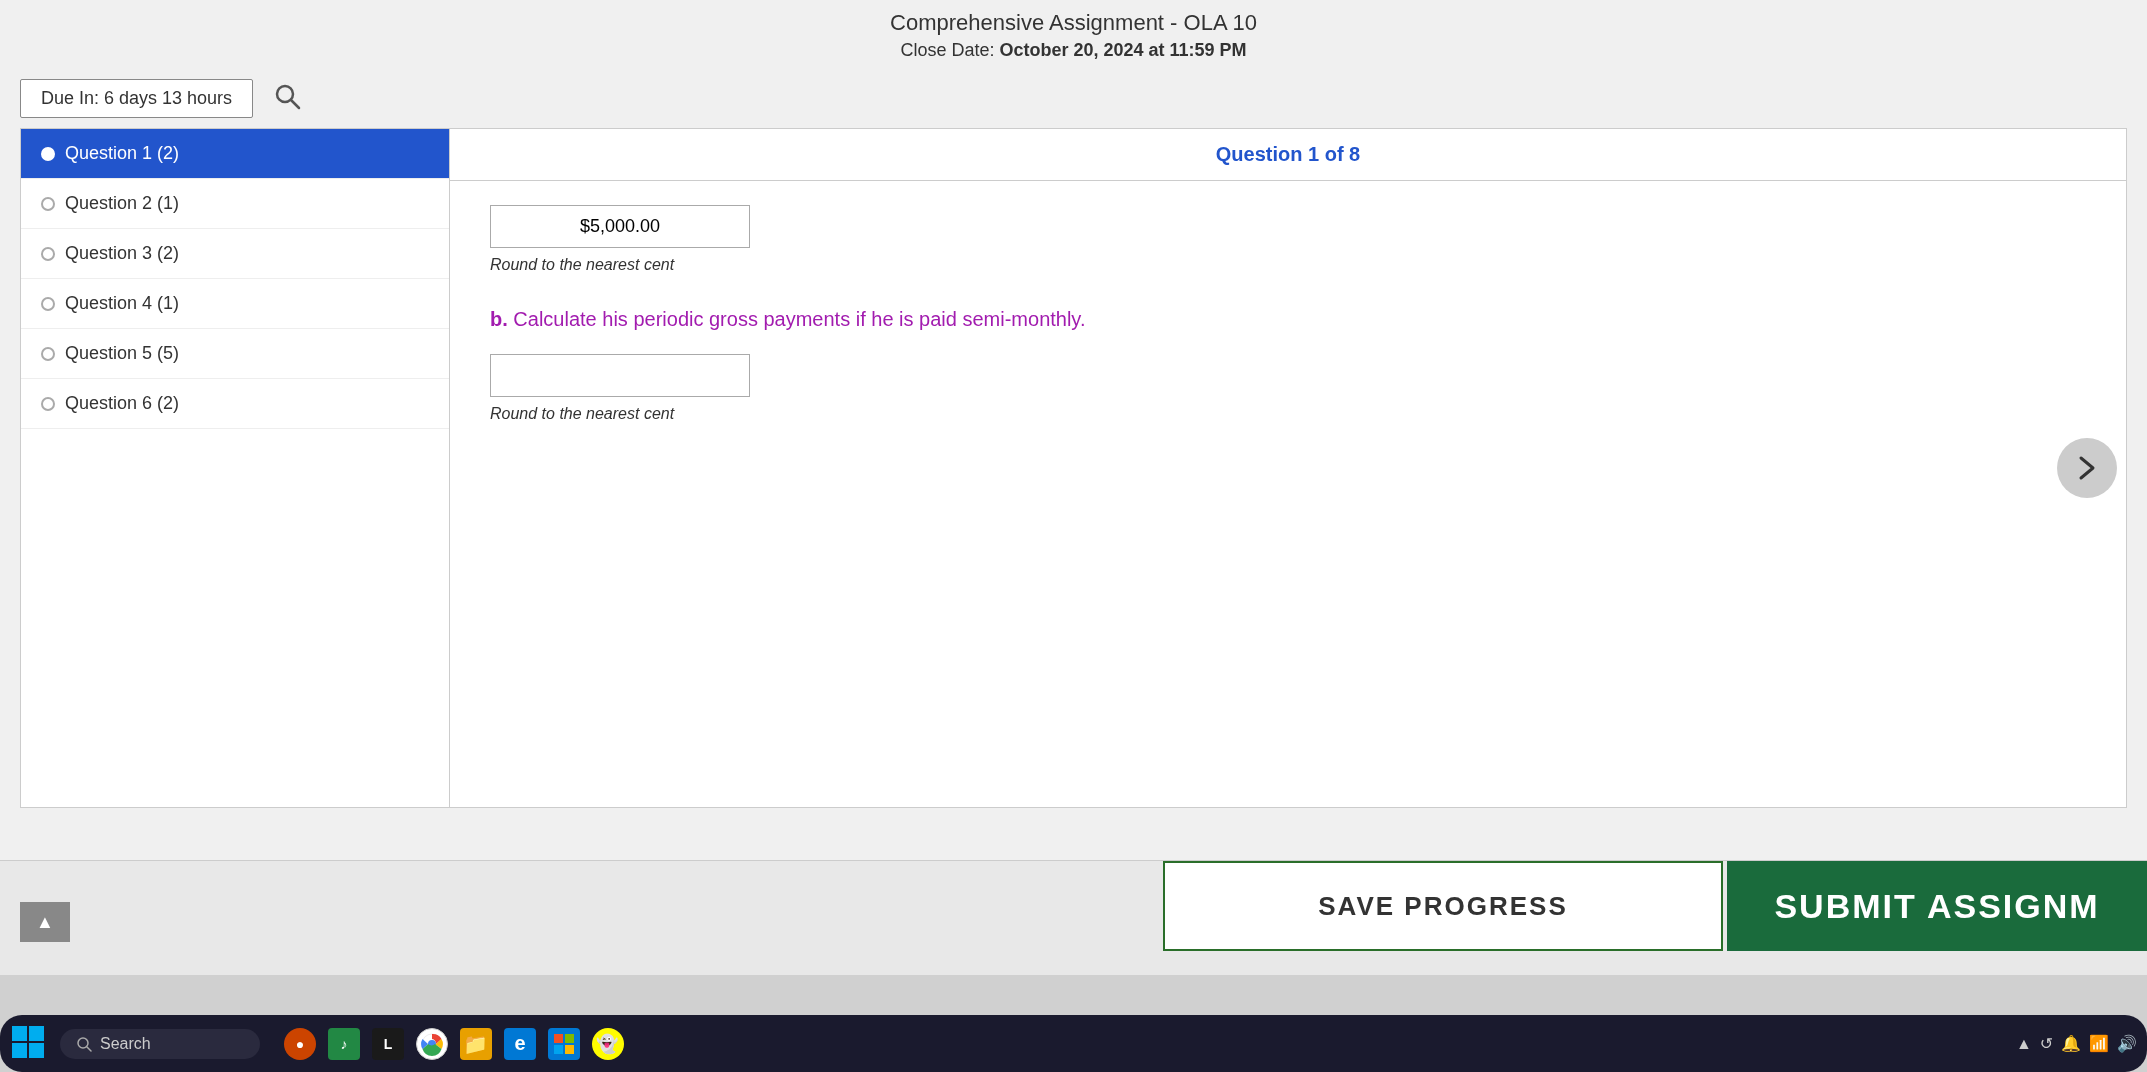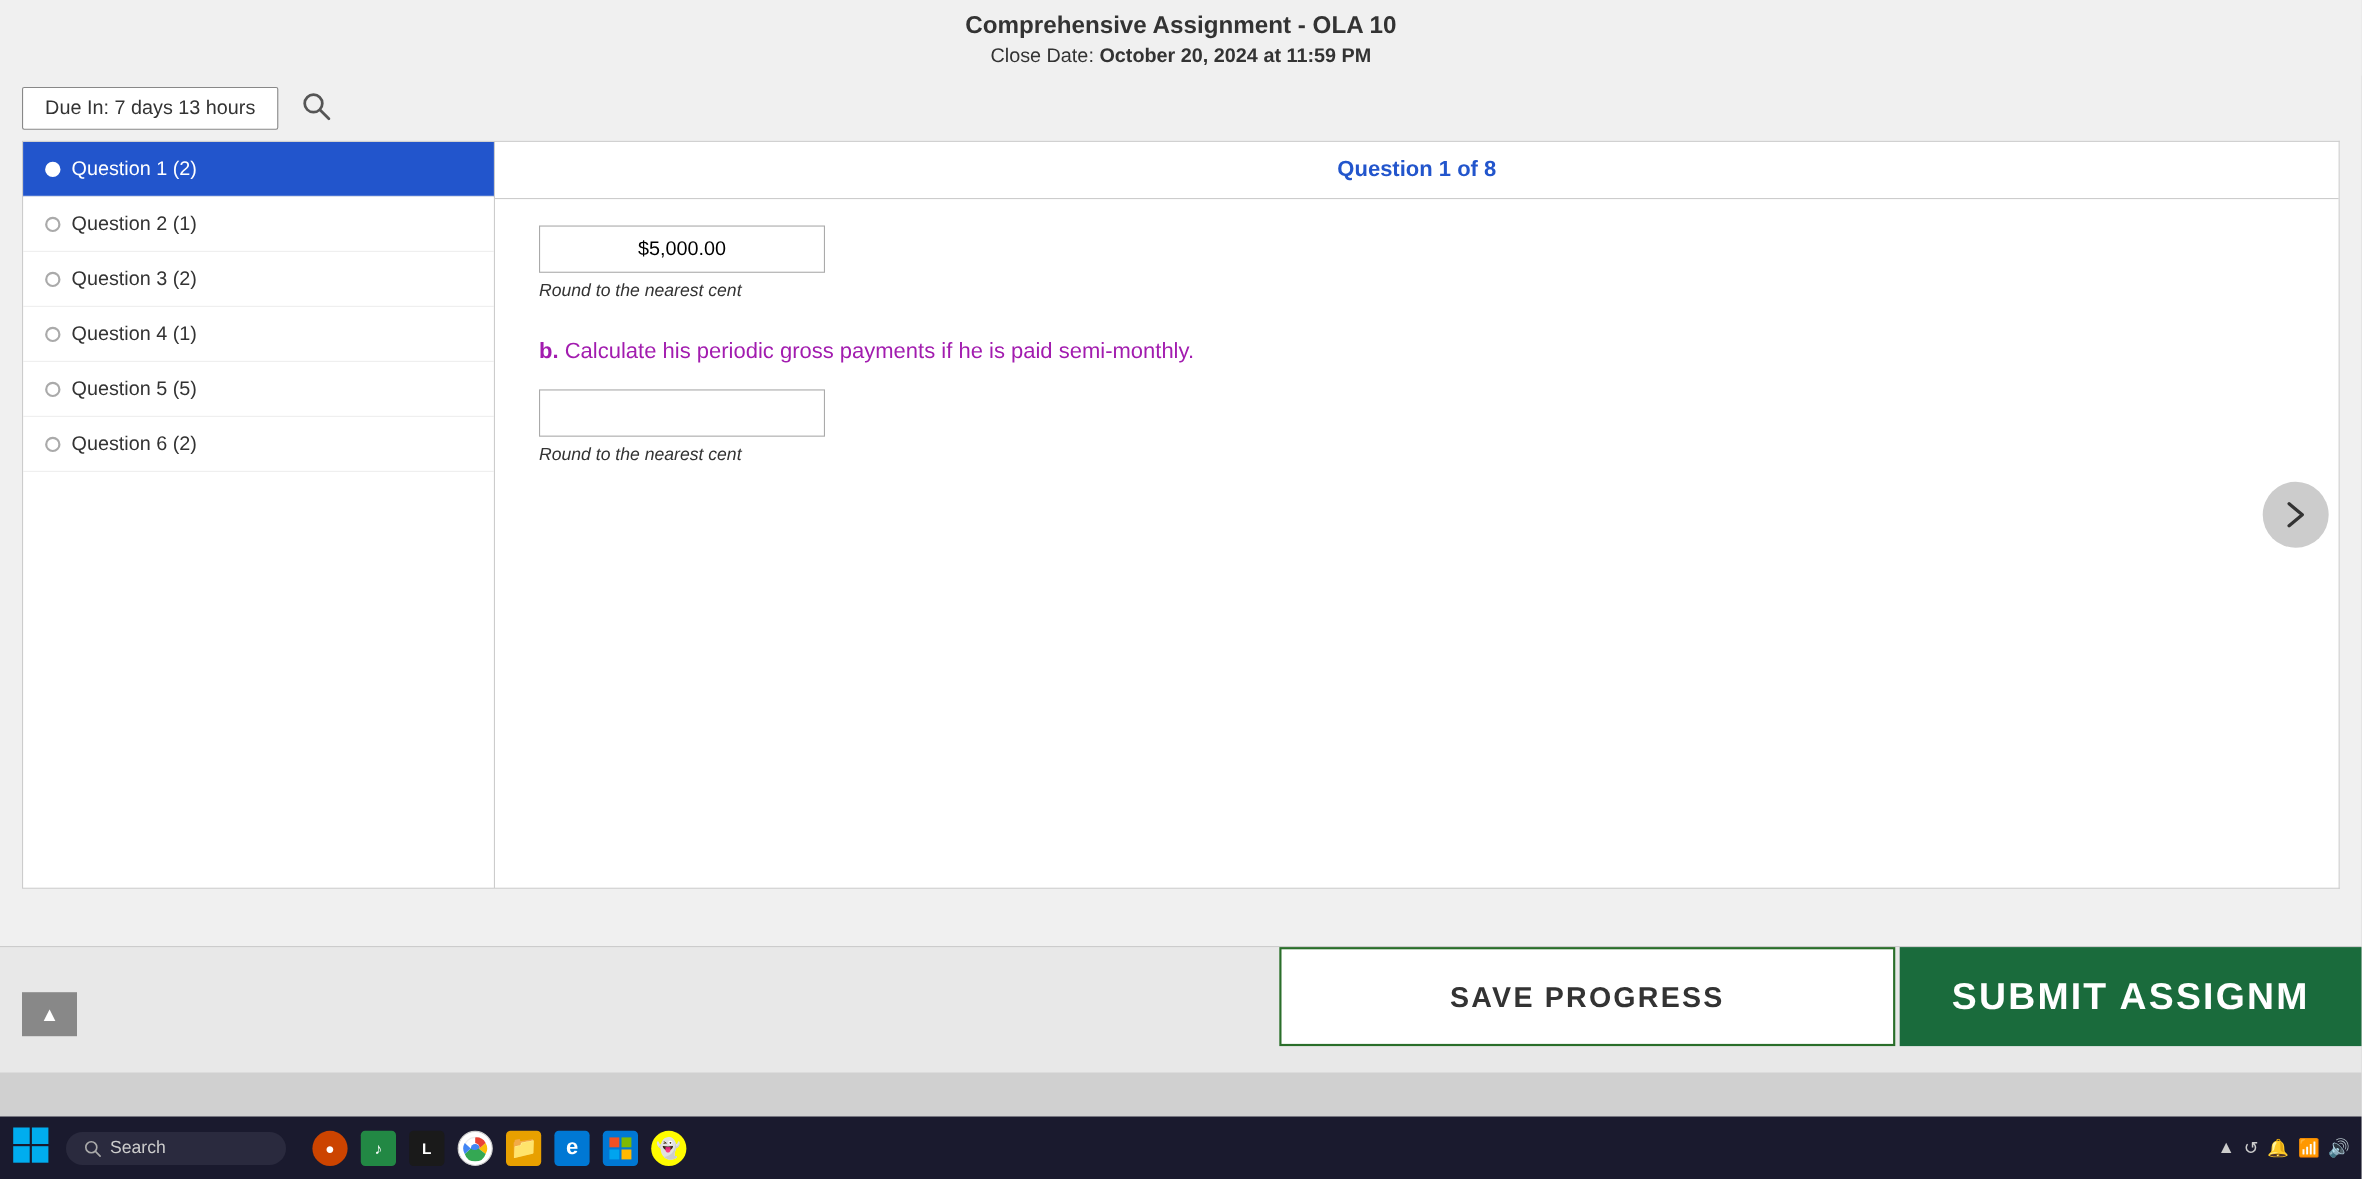--- a/index.html
+++ b/index.html
@@ -27,21 +27,21 @@
       padding: 10px 0 8px 0;
     }
 
     .assignment-title {
       font-size: 22px;
       color: #333;
       font-weight: normal;
     }
 
     .assignment-title span {
-      font-weight: bold;
+      font-weight: normal;
       margin-top: 36px;
     }
 
     .close-date {
       font-size: 18px;
       color: #333;
       margin-top: 4px;
     }
 
     .close-date strong {
@@ -261,20 +261,21 @@
       height: 57px;
       background: #1a1a2e;
       display: flex;
       align-items: center;
       padding: 0 10px;
       gap: 14px;
       position: absolute;
       bottom: 0;
       left: 0;
       right: 0;
+      border-radius: 22px;
     }
 
     .taskbar-search {
       display: flex;
       align-items: center;
       background: #2a2a3e;
       border-radius: 20px;
       padding: 6px 16px;
       gap: 8px;
       color: #ccc;
@@ -339,21 +340,21 @@
     <div class="assignment-title">
       <span>Comprehensive Assignment - OLA 10</span>
     </div>
     <div class="close-date">
       <span>Close Date:</span>
       <strong>October 20, 2024 at 11:59 PM</strong>
     </div>
   </div>
 
   <div class="due-bar">
-    <div class="due-badge">Due In: 7 days 13 hours</div>
+    <div class="due-badge">Due In: 6 days 13 hours</div>
     <button class="search-icon-btn">
       <svg width="28" height="28" viewBox="0 0 28 28" fill="none" xmlns="http://www.w3.org/2000/svg">
         <circle cx="12" cy="12" r="8" stroke="#555" stroke-width="2.5" fill="none"></circle>
         <line x1="18" y1="18" x2="26" y2="26" stroke="#555" stroke-width="2.5" stroke-linecap="round"></line>
       </svg>
     </button>
   </div>
 
   <div class="layout">
 

